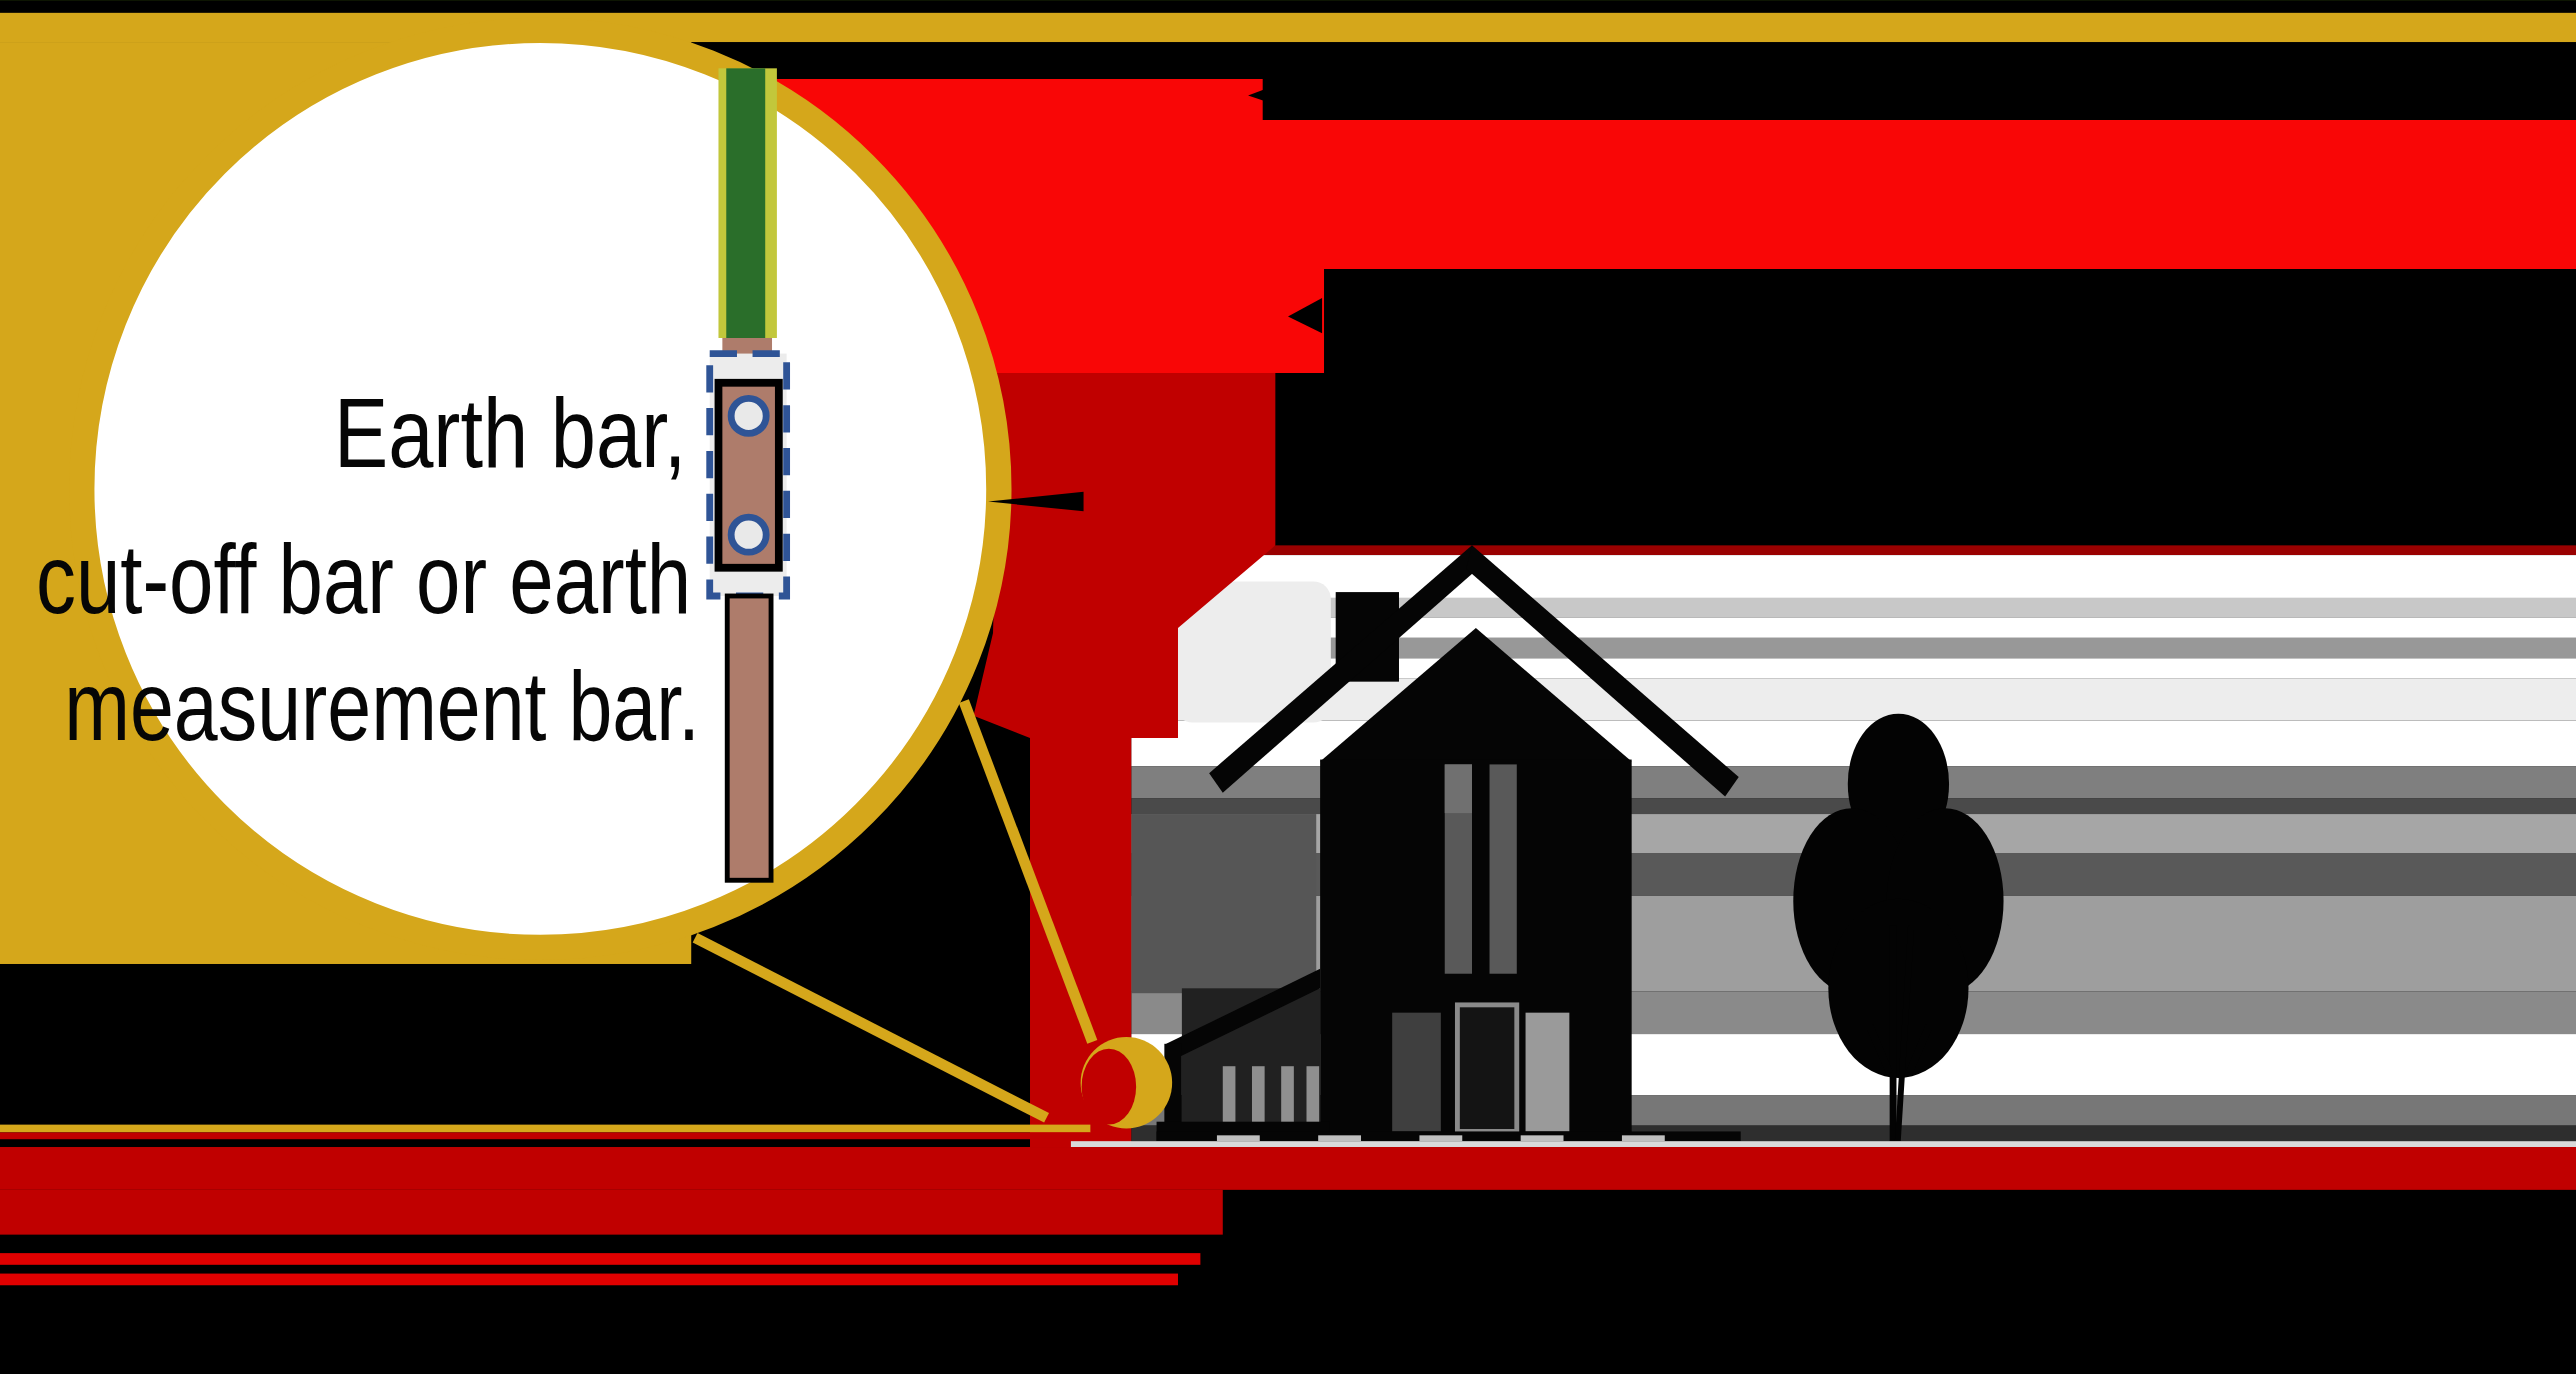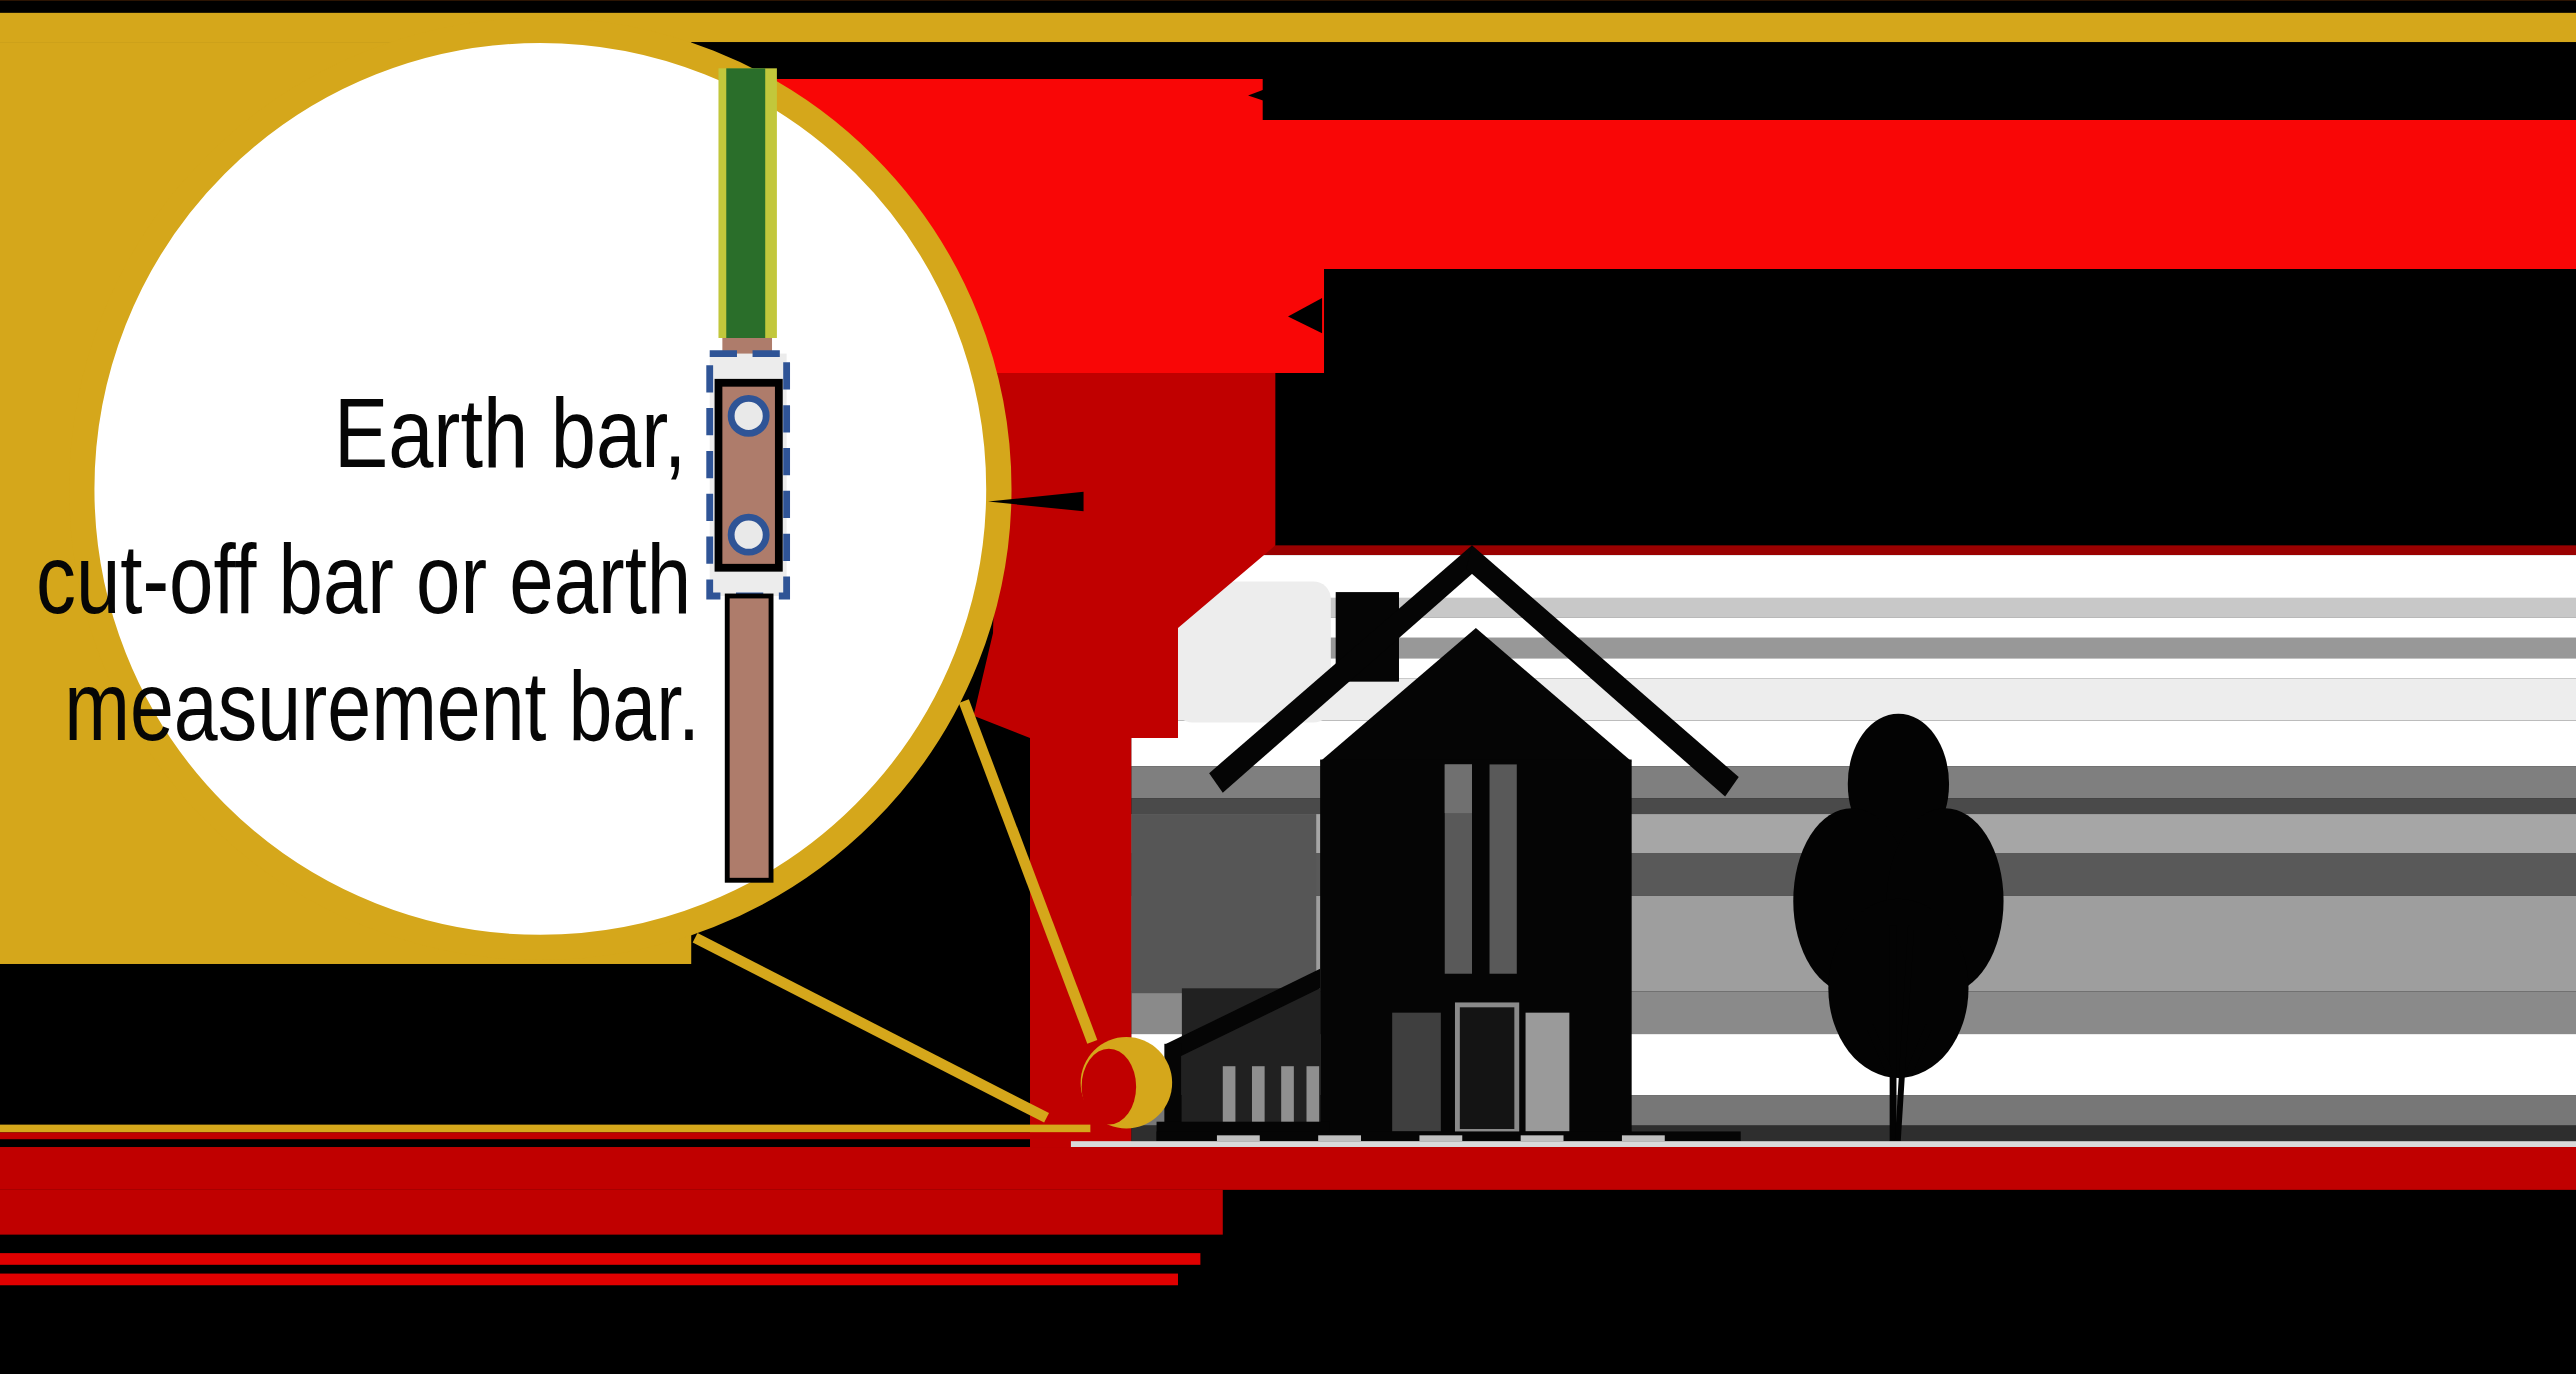--- a/index.html
+++ b/index.html
@@ -1,16 +1,16 @@
 <!DOCTYPE html>
 <html><head>
 <meta charset="utf-8">
 <style>
   html,body{margin:0;padding:0;background:#000;}
-  .stage{position:relative;width:2576px;height:1375px;background:#f97316;overflow:hidden;
+  .stage{position:relative;width:2576px;height:1375px;background:#4d7c0f;overflow:hidden;
          font-family:"Liberation Sans", sans-serif;}
   svg{position:absolute;left:0;top:0;}
   text{font-family:"Liberation Sans", sans-serif;fill:#060606;}
 </style>
 </head>
 <body>
 
 <div class="stage">
 <svg viewBox="0 0 2646 1412" width="2576" height="1375">
 

